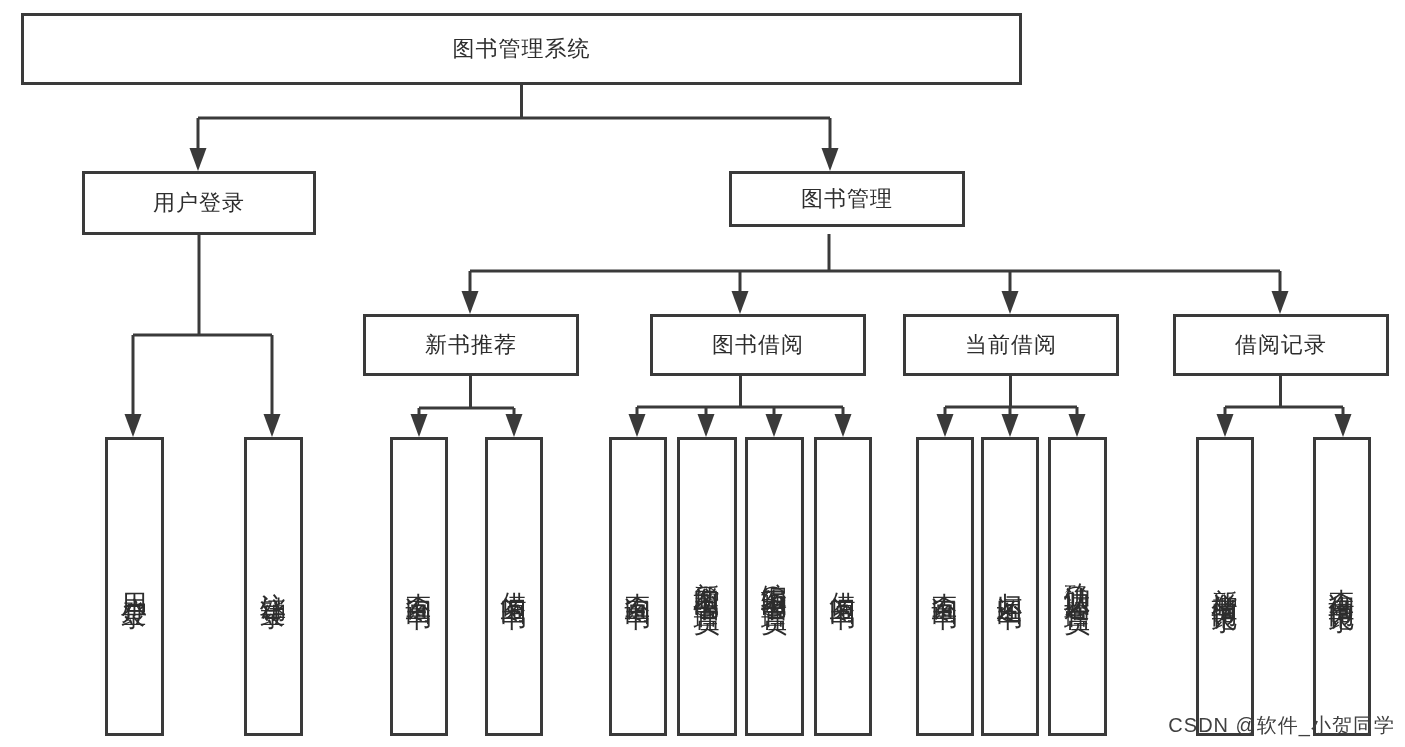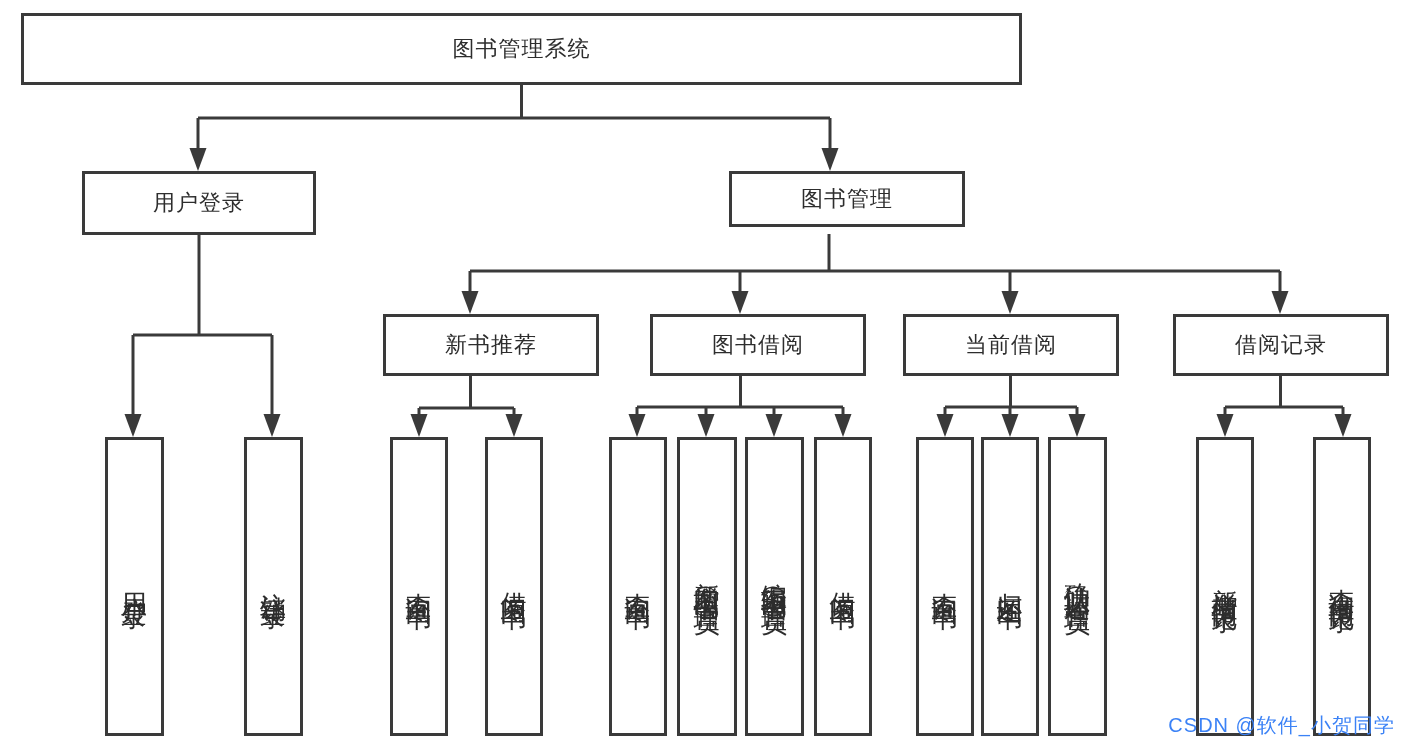--- a/index.html
+++ b/index.html
@@ -43,21 +43,21 @@
     font-size: 26px;
     letter-spacing: 4px;
     padding-bottom: 14px;
     line-height: 1;
   }
   .watermark {
     position: absolute;
     right: 10px;
     bottom: 8px;
     font-size: 20px;
-    color: #3b82f6;
+    color: #404040;
     letter-spacing: 1px;
     white-space: nowrap;
   }
 </style>
 </head>
 <body>
 
 <div class="canvas">
 
   <svg class="connectors" id="connectors" viewBox="0 0 1405 747">
@@ -113,21 +113,21 @@
       <polygon points="1216.5,414 1233.5,414 1225,437" fill="#3a3a3a"></polygon>
       <line x1="1343" y1="407" x2="1343" y2="421" stroke="#3a3a3a" stroke-width="3"></line>
       <polygon points="1334.5,414 1351.5,414 1343,437" fill="#3a3a3a"></polygon>
     </svg>
 
   <div class="box" style="left:21px; top:13px; width:1001px; height:72px;">图书管理系统</div>
 
   <div class="box" style="left:82px; top:171px; width:234px; height:64px;">用户登录</div>
   <div class="box" style="left:711px; top:171px; width:236px; height:56px;margin-left:18px;">图书管理</div>
 
-  <div class="box" style="left:363px; top:314px; width:216px; height:62px;margin-left:20px;">新书推荐</div>
+  <div class="box" style="left:363px; top:314px; width:216px; height:62px;">新书推荐</div>
   <div class="box" style="left:650px; top:314px; width:216px; height:62px;">图书借阅</div>
   <div class="box" style="left:1173px; top:314px; width:216px; height:62px;">借阅记录</div>
   <div class="box" style="left:903px; top:314px; width:216px; height:62px;">当前借阅</div>
 
   <div class="vbox" style="left:105px; top:437px; width:59px; height:299px;">用户登录</div>
   <div class="vbox" style="left:244px; top:437px; width:59px; height:299px;">注销登录</div>
 
   <div class="vbox" style="left:390px; top:437px; width:58px; height:299px;">查询图书</div>
   <div class="vbox" style="left:485px; top:437px; width:58px; height:299px;">借阅图书</div>
 

